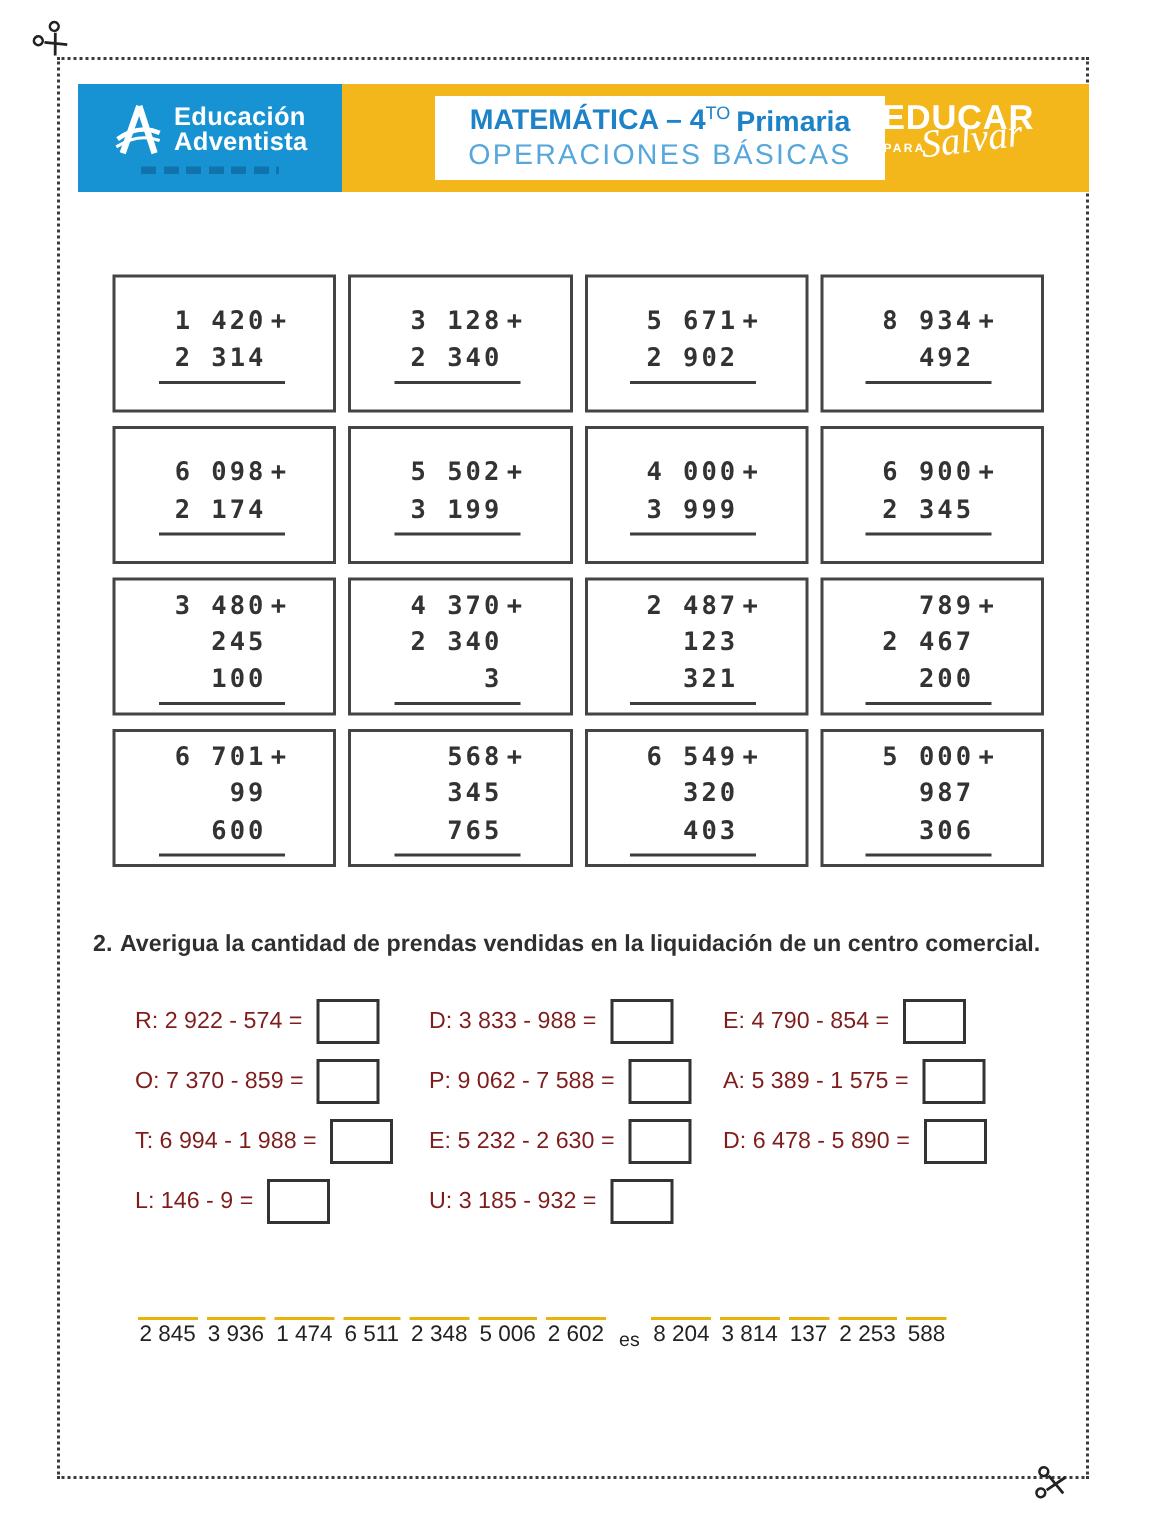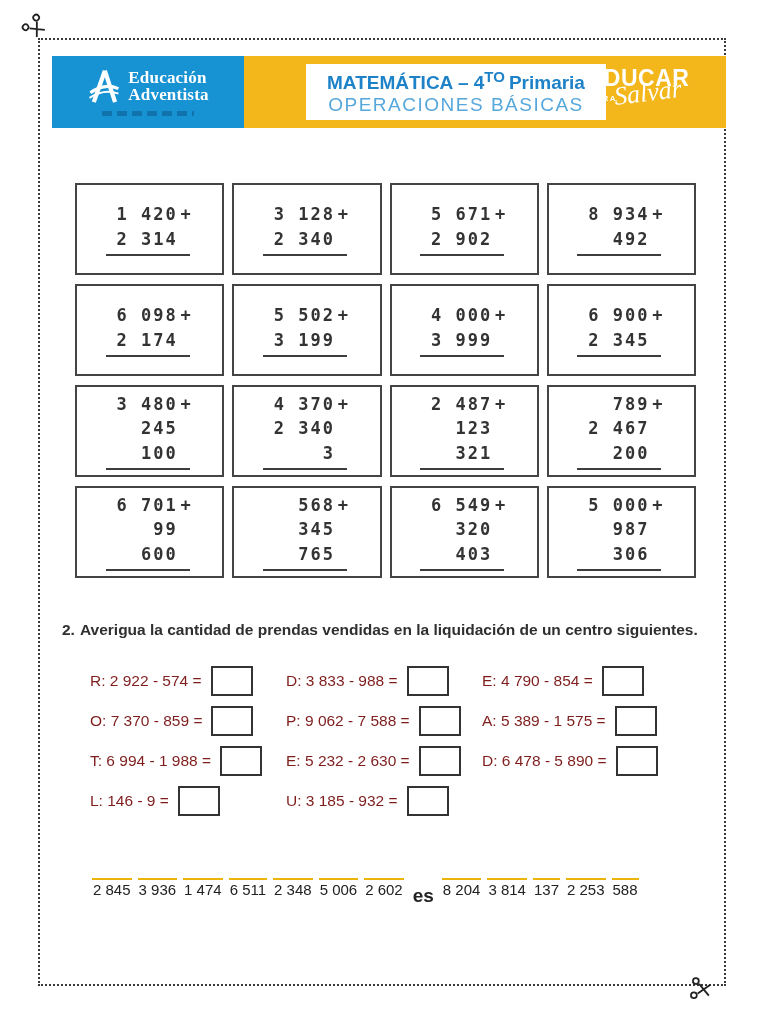--- a/index.html
+++ b/index.html
@@ -12,31 +12,31 @@
   .page{position:relative;width:768px;height:1024px;background:#fff;overflow:hidden;}
 
   .cut{position:absolute;width:26px;height:26px;}
   .cut svg{width:100%;height:100%;}
   .cut-tl{left:22px;top:14px;transform:rotate(48deg);}
   .cut-br{left:688px;top:976px;transform:rotate(8deg);}
   .frame{position:absolute;left:38px;top:38px;width:688px;height:948px;border:2px dotted #3a3a3a;}
 
   
   .band{position:absolute;left:52px;top:56px;width:674px;height:72px;display:flex;}
-  .logo-box{width:192px;background:var(--blue);display:flex;flex-direction:column;align-items:center;justify-content:center;gap:4px;font-family:Liberation Serif, serif;}
+  .logo-box{width:176px;background:var(--blue);display:flex;flex-direction:column;align-items:center;justify-content:center;gap:4px;}
   .logo-row{display:flex;align-items:center;gap:7px;}
   .logo-mark{width:34px;height:36px;}
   .logo-text{display:flex;flex-direction:column;color:#fff;font-weight:bold;font-size:17px;line-height:1.02;letter-spacing:.2px;}
   .logo-tagline{width:92px;height:5px;margin-top:3px;
      background:repeating-linear-gradient(90deg,rgba(8,64,110,.38) 0 10px,transparent 10px 15px);}
   .yellow-band{flex:1;background:var(--yellow);position:relative;}
   .title-box{position:absolute;left:62px;top:8px;width:300px;height:56px;background:#fff;
      display:flex;flex-direction:column;align-items:center;justify-content:center;line-height:1.15;}
   .title-line{color:var(--title-blue);font-weight:bold;font-size:19px;white-space:nowrap;}
-  .title-line sup{font-size:15px;font-weight:bold;}
+  .title-line sup{font-size:12px;font-weight:normal;}
   .title-tail{margin-left:4px;}
   .subtitle{color:var(--subtitle-blue);font-size:19px;letter-spacing:1.5px;white-space:nowrap;}
   .educar{position:absolute;right:20px;top:12px;width:118px;color:#fff;line-height:.95;}
   .educar-word{font-size:23px;font-weight:bold;letter-spacing:.5px;}
   .educar-sub{position:relative;height:30px;}
   .educar-para{position:absolute;left:1px;top:5px;font-size:8px;font-weight:bold;letter-spacing:1.5px;}
   .educar-script{position:absolute;left:26px;top:-9px;font-family:"Liberation Serif",serif;font-style:italic;
      font-size:26px;transform:rotate(-7deg);}
 
   
@@ -60,21 +60,21 @@
   .h-num2{margin-right:5px;}
   .sgrid{position:absolute;left:90px;top:666px;display:grid;
      grid-template-columns:196px 196px auto;gap:10px 0;}
   .scell{height:30px;display:flex;align-items:center;font-size:15.5px;color:#7f1d1d;white-space:nowrap;}
   .sbox{display:inline-block;width:42px;height:30px;border:2px solid #333;background:#fff;margin-left:9px;flex:none;}
 
   
   .crypto{position:absolute;left:92px;top:878px;display:flex;align-items:flex-start;font-size:15px;color:#222;}
   .cgroups{display:flex;gap:6px;}
   .cgroup{border-top:2px solid #eab308;padding:1px 1px 0;white-space:nowrap;}
-  .ces{font-weight:bold;margin:7px 8px 16px 9px;font-size:19px;}
+  .ces{font-weight:normal;margin:7px 8px 16px 9px;font-size:13px;}
 </style>
 </head>
 <body>
 
 <div class="page">
 
   <span class="cut cut-tl">
     <svg viewBox="0 0 24 24">
         <path d="M9.6 7.5 L20 17 M9.6 16.5 L20 7" stroke="#222" stroke-width="1.7" fill="none"></path>
         <circle cx="6.3" cy="5.4" r="2.7" fill="none" stroke="#222" stroke-width="1.6"></circle>
@@ -361,21 +361,21 @@
           <div class="pline">
             <span class="pnum">306</span>
             <span class="pplus"></span>
           </div>
           <div class="prule"></div>
         </div>
       </div>
     </div>
 
   <div class="s2-heading">
-    <span class="h-num2">2.</span><span>Averigua la cantidad de prendas vendidas en la liquidación de un centro siguientes.</span>
+    <span class="h-num2">2.</span><span>Averigua la cantidad de prendas vendidas en la liquidación de un centro comercial.</span>
   </div>
 
   <div class="sgrid">
       <div class="scell">
         <span>R: 2 922 - 574 =</span>
         <span class="sbox"></span>
       </div>
       <div class="scell">
         <span>D: 3 833 - 988 =</span>
         <span class="sbox"></span>

